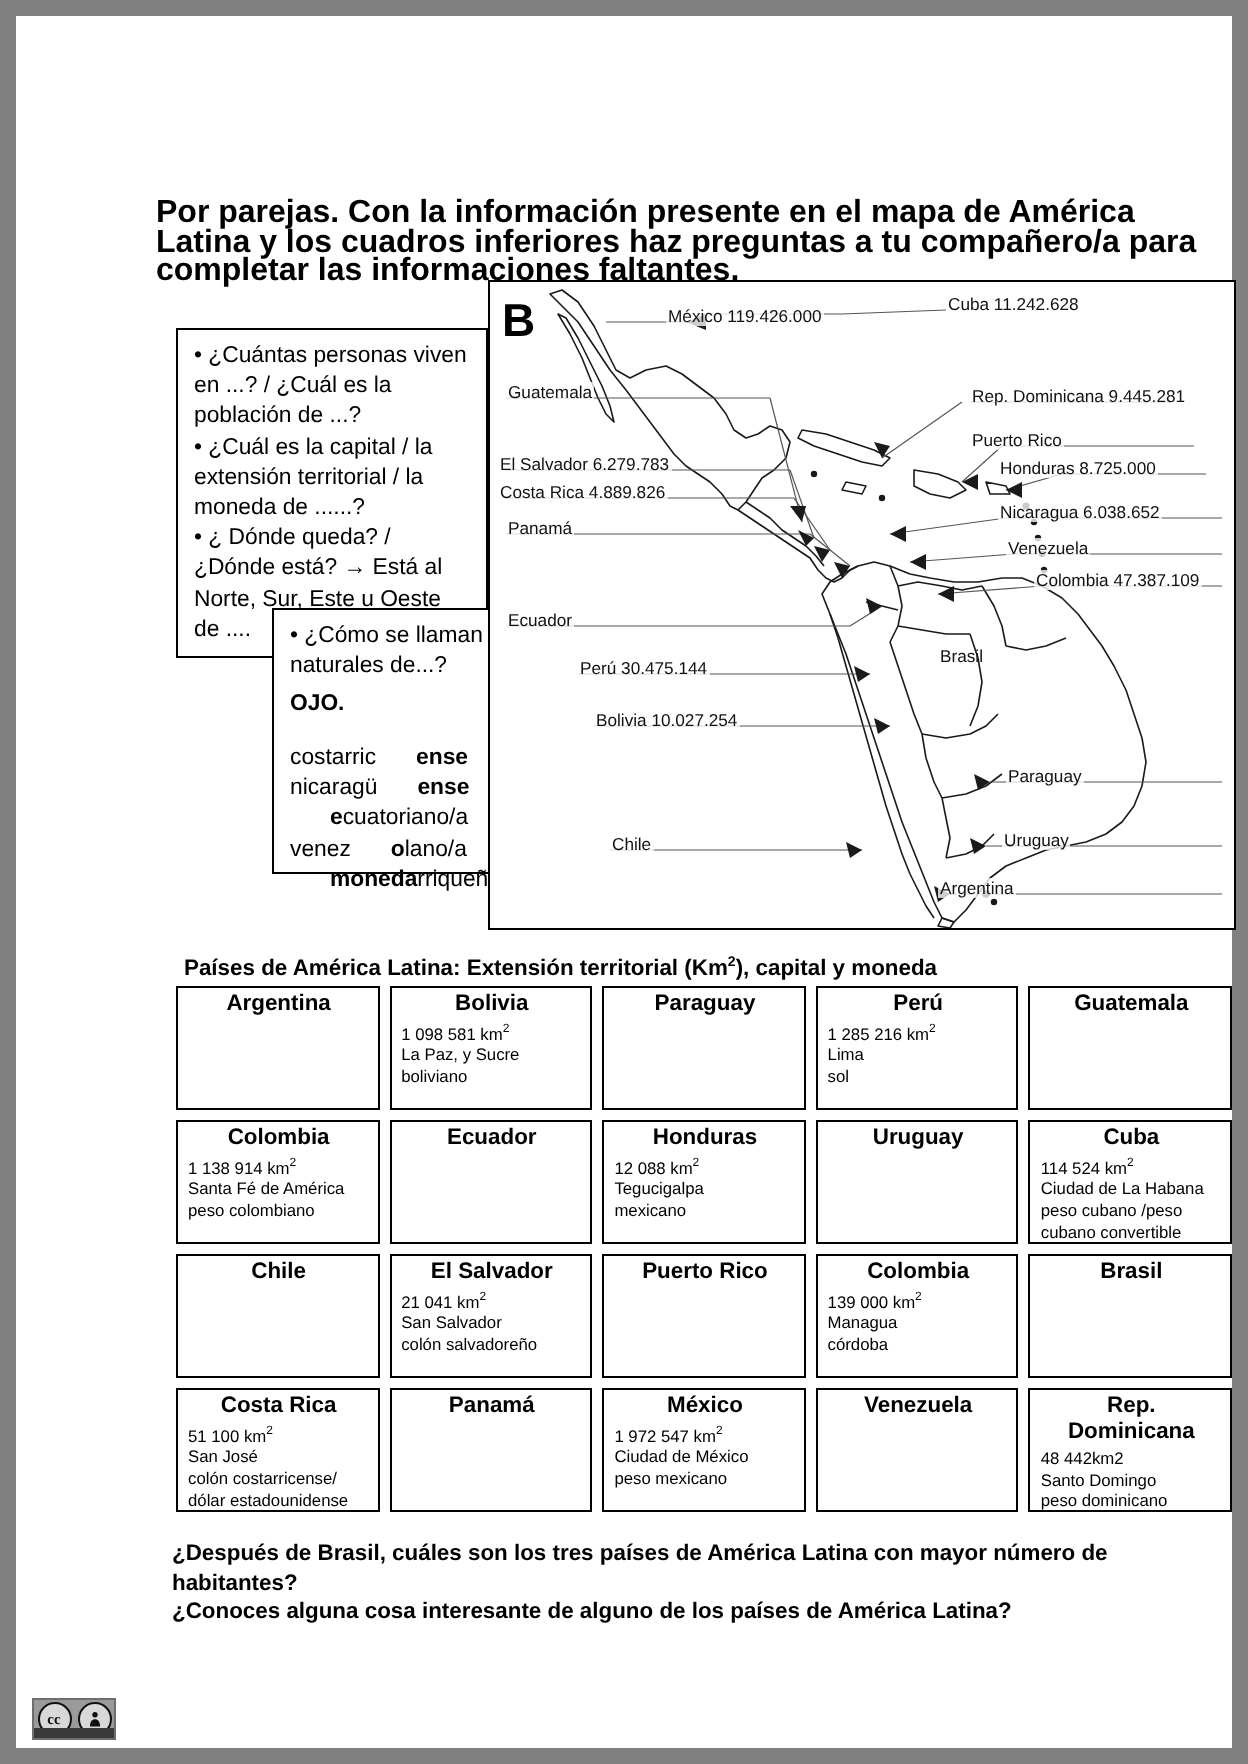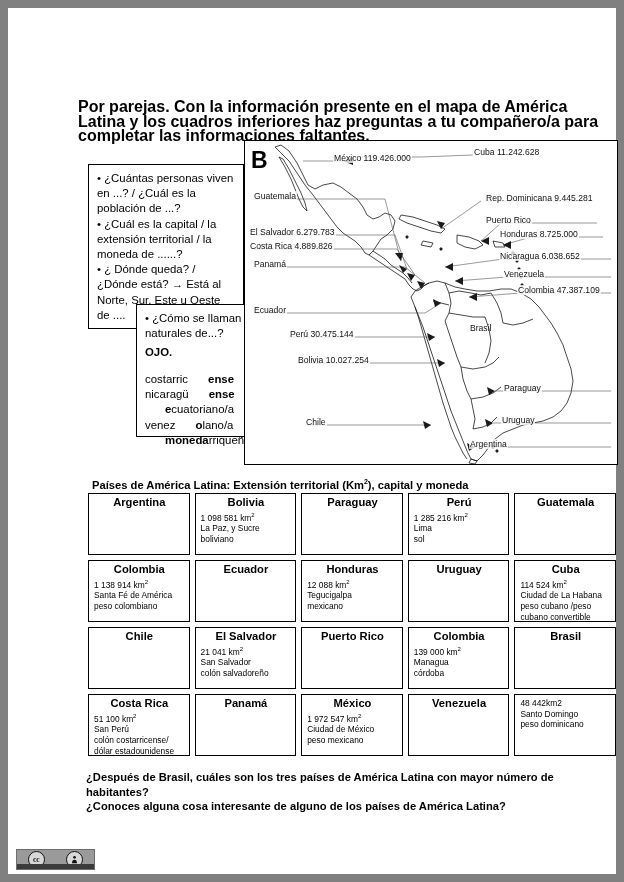--- a/index.html
+++ b/index.html
@@ -151,21 +151,21 @@
     color: #000;
   }
   #footq-1 { top: 762px; }
   #footq-2 { top: 791px; }
 
   
   .cc-badge {
     position: absolute;
     left: 8px;
     top: 841px;
-    width: 79px;
+    width: 42px;
     height: 21px;
     background: #9a9a9a;
     border: 1px solid #6e6e6e;
     box-sizing: border-box;
     display: flex;
     align-items: center;
     justify-content: space-around;
   }
   .cc-badge .glyph {
     width: 15px;
@@ -440,39 +440,40 @@
         </div>
         <div class="cell">
           <span class="cname">Brasil</span>
         </div>
       </div>
       <div class="grow">
         <div class="cell">
           <span class="cname">Costa Rica</span>
           <span class="cdet">
             <span>51 100 km<sup style="font-size: 6px;">2</sup></span>
-            <span>San Perú</span>
+            <span>San José</span>
             <span>colón costarricense/ dólar estadounidense</span>
           </span>
         </div>
         <div class="cell">
           <span class="cname">Panamá</span>
         </div>
         <div class="cell">
           <span class="cname">México</span>
           <span class="cdet">
             <span>1 972 547 km<sup style="font-size: 6px;">2</sup></span>
             <span>Ciudad de México</span>
             <span>peso mexicano</span>
           </span>
         </div>
         <div class="cell">
           <span class="cname">Venezuela</span>
         </div>
         <div class="cell">
+          <span class="cname">Rep. Dominicana</span>
           <span class="cdet">
             <span>48 442km2</span>
             <span>Santo Domingo</span>
             <span>peso dominicano</span>
           </span>
         </div>
       </div>
     </div>
 
   <div class="footq" id="footq-2">¿Conoces alguna cosa interesante de alguno de los países de América Latina?</div>

